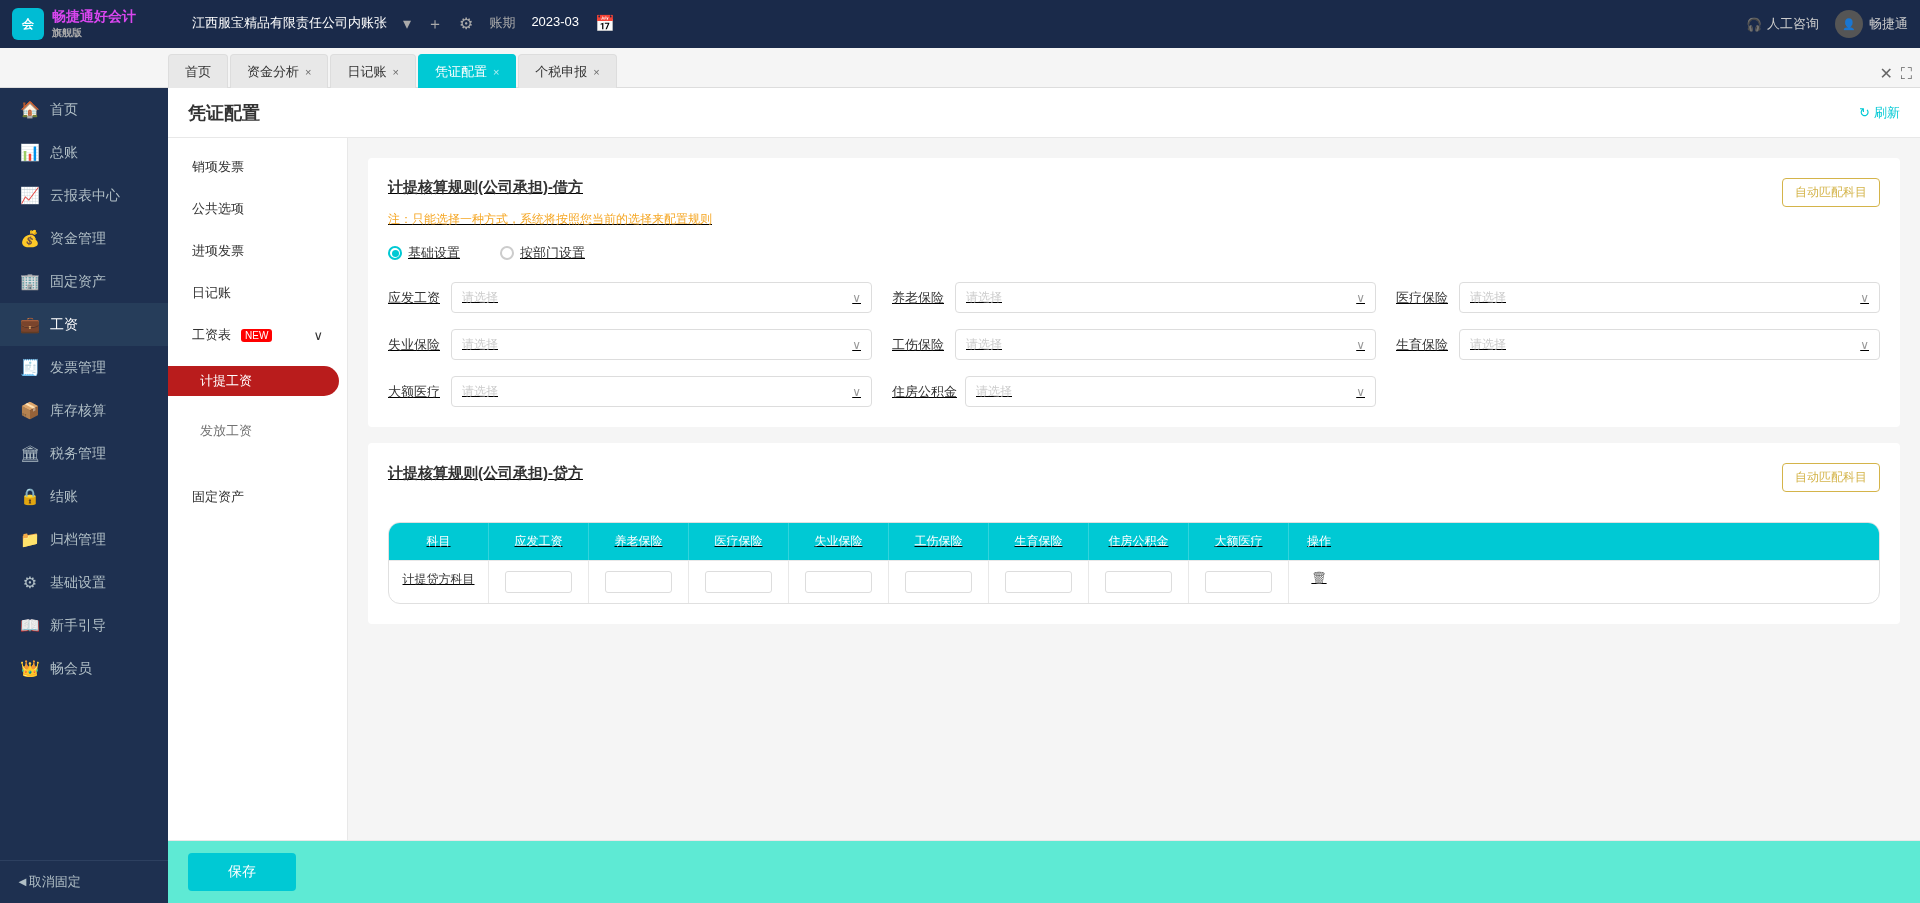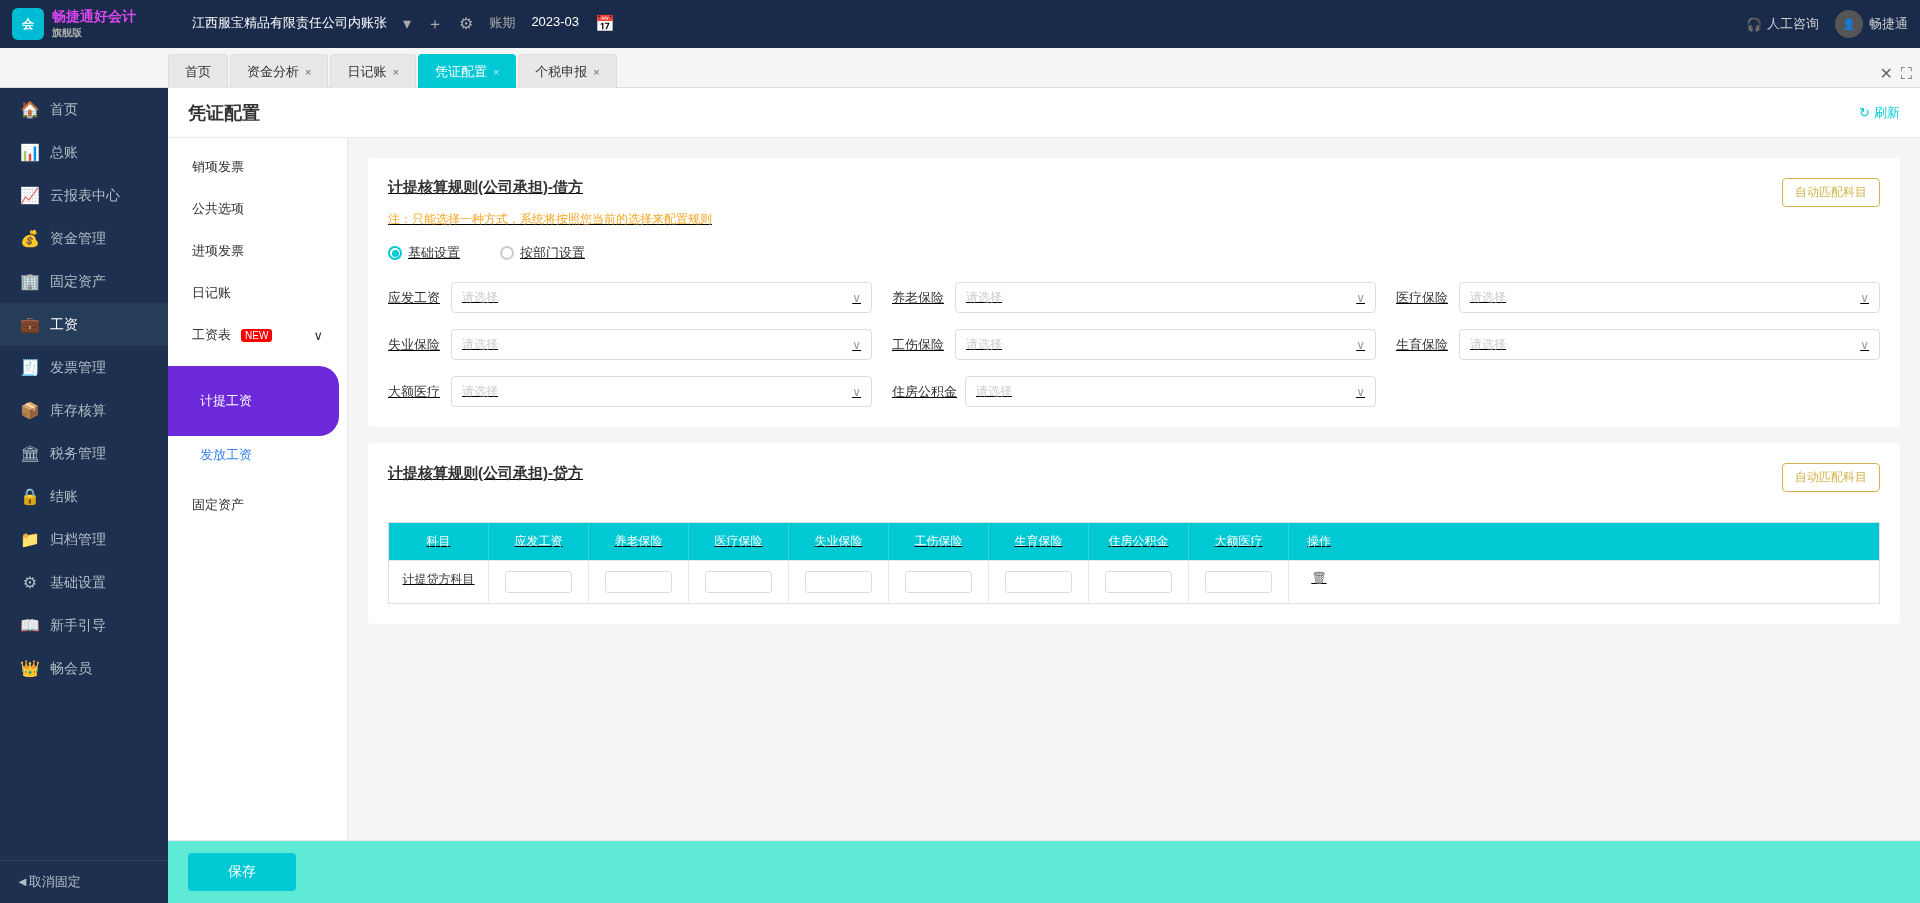--- a/index.html
+++ b/index.html
@@ -190,23 +190,23 @@
       color: white;
       font-size: 10px;
       padding: 1px 4px;
       border-radius: 3px;
       margin-left: 4px;
     }
     .left-menu-sub {
       padding: 10px 0;
     }
     .left-menu-sub-item {
-      padding: 10px 32px;
-      cursor: pointer;
-      color: #3b82f6;
+      padding: 26px 32px;
+      cursor: pointer;
+      color: #737373;
       font-size: 13px;
     }
 
     
     .main-panel {
       flex: 1;
       overflow-y: auto;
       padding: 20px;
       background: #f5f5f5;
     }
@@ -298,21 +298,21 @@
       padding: 5px 12px;
       border-radius: 4px;
       cursor: pointer;
       font-size: 12px;
     }
 
     
     .table-wrapper {
       width: 100%;
       border: 1px solid #e0e0e0;
-      border-radius: 0;
+      border-radius: 12px;
       overflow: hidden;
       margin-top: 12px;
     }
     .table-header {
       display: grid;
       grid-template-columns: 100px 100px 100px 100px 100px 100px 100px 100px 100px 60px;
       background: #00c9d4;
     }
     .th {
       padding: 10px 8px;
@@ -515,21 +515,21 @@
         </div>
         <div class="left-menu-item">
           <span>日记账</span>
         </div>
         <div class="left-menu-item" style="justify-content: flex-start; gap: 6px;">
           <span>工资表</span>
           <span class="badge-new">NEW</span>
           <span style="margin-left: auto;">∨</span>
         </div>
         <div class="left-menu-sub">
-          <div class="left-menu-sub-item" style="background: #6d28d9; color: white; border-radius: 0 20px 20px 0; margin-right: 8px; padding: 26px 32px;">
+          <div class="left-menu-sub-item" style="background: #b91c1c; color: white; border-radius: 0 20px 20px 0; margin-right: 8px; padding: 6px 32px;">
             <span>计提工资</span>
           </div>
           <div class="left-menu-sub-item">
             <span>发放工资</span>
           </div>
         </div>
         <div class="left-menu-item">
           <span>固定资产</span>
         </div>
       </div>

